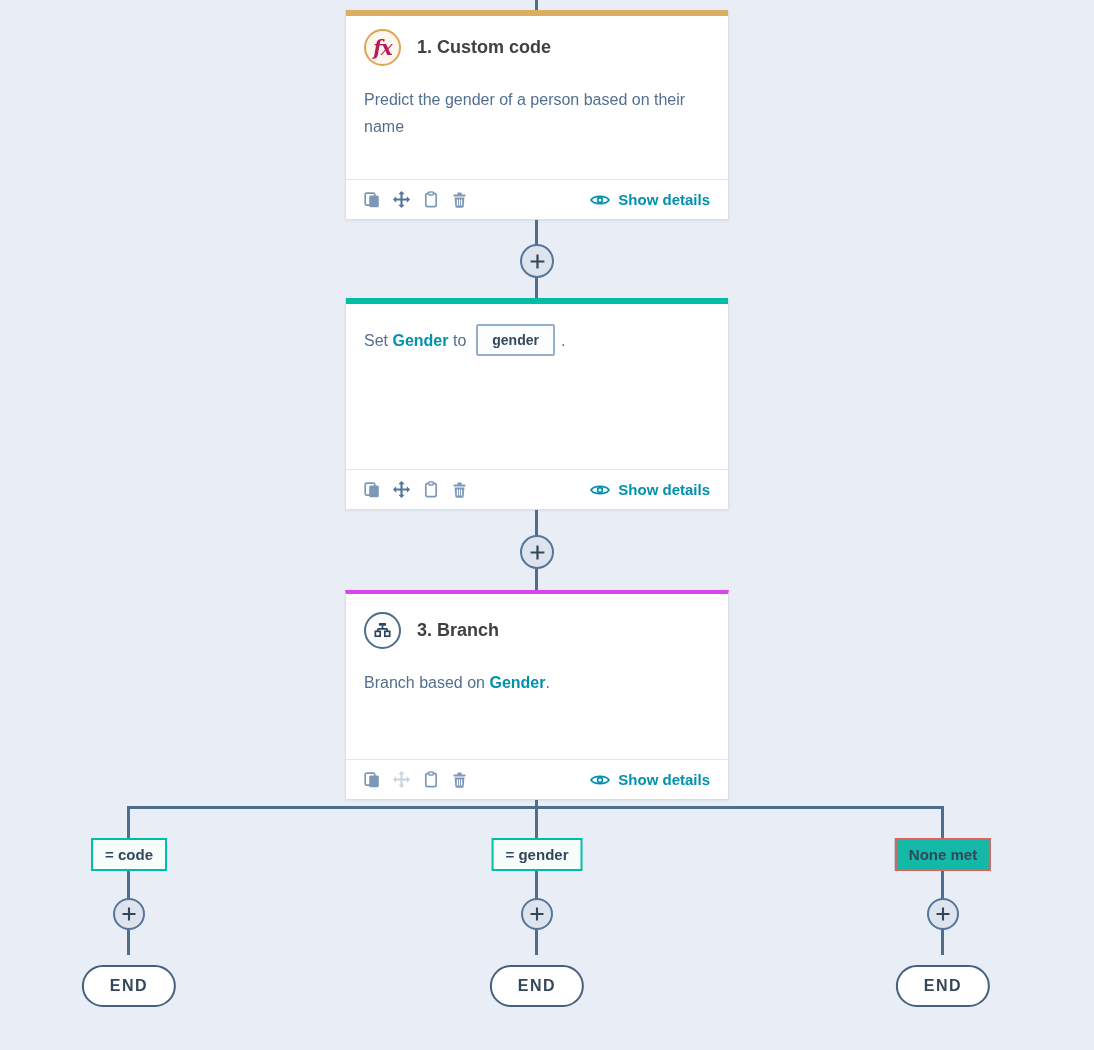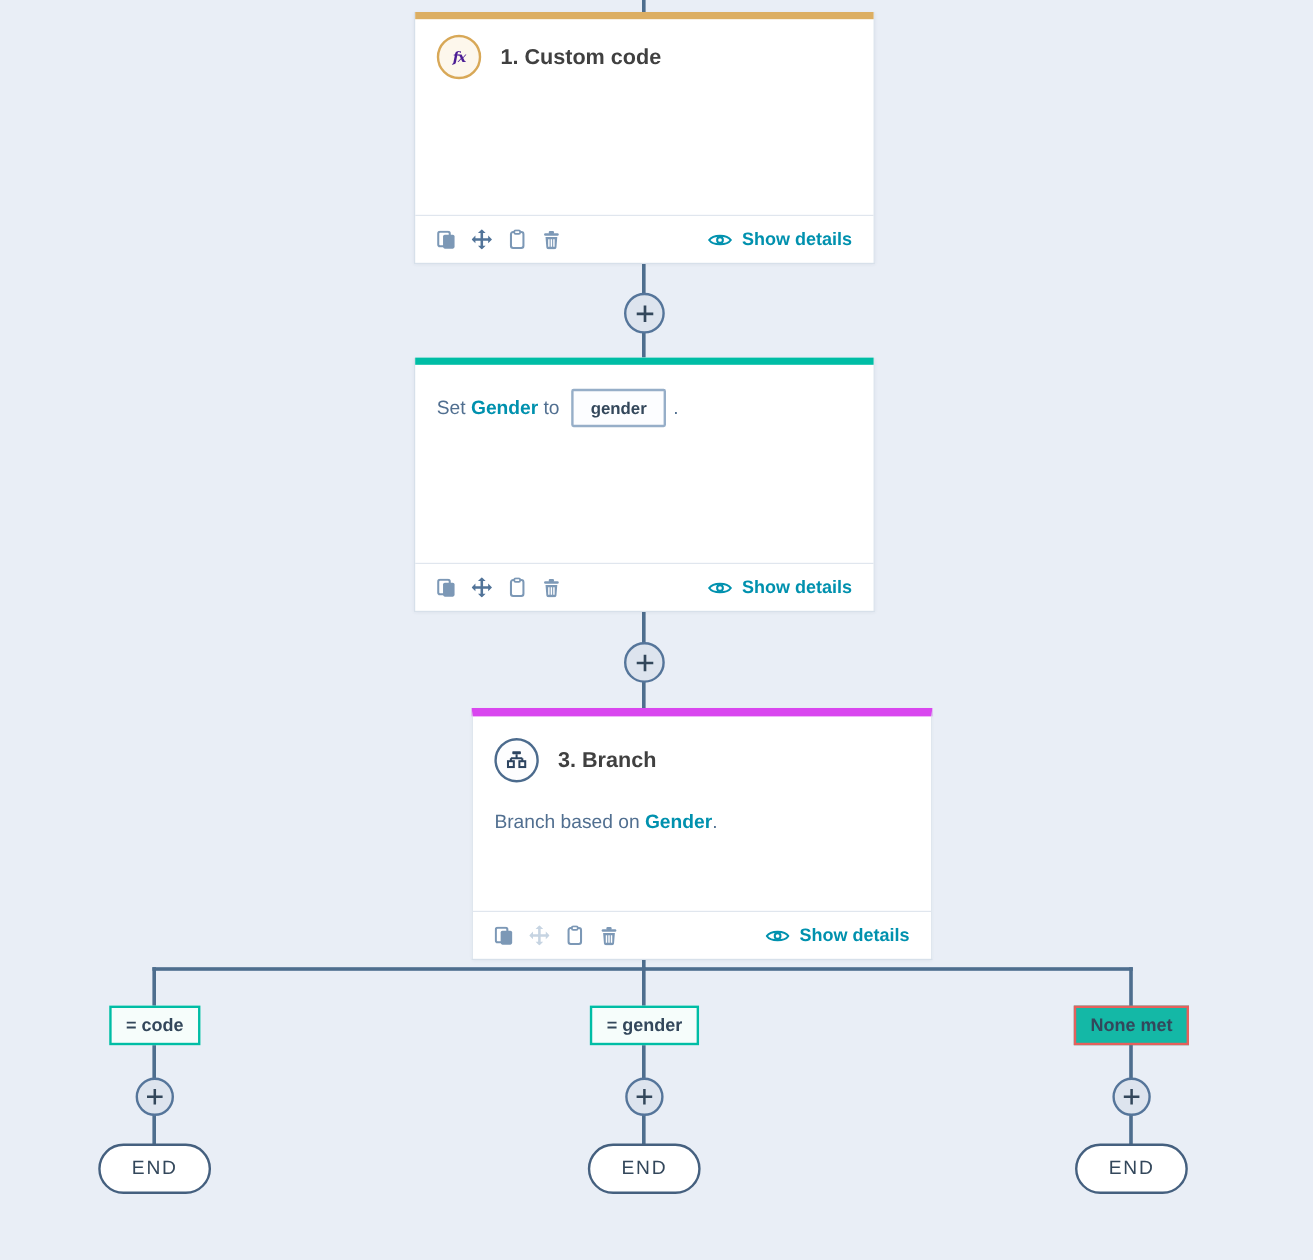--- a/index.html
+++ b/index.html
@@ -22,30 +22,30 @@
     z-index:2; cursor:pointer; padding:0;
   }
   .plus.small { width:32px; height:32px; }
 
   
   .card {
     position:absolute; left:345px; width:384px; background:#ffffff;
     border:1px solid #d7e0ea; border-top:none; z-index:1;
     box-shadow:0 1px 3px rgba(45,62,80,0.07);
   }
-  .card.no-accent { border-top:7px solid #d946ef;margin-left:48px; }
+  .card.no-accent { border-top:4px solid #d946ef; }
   .accent { height:6px; width:100%; }
   .card-head { display:flex; align-items:center; gap:16px; padding:13px 18px 0 18px; }
   .icon-circle {
     width:37px; height:37px; border-radius:50%; flex:0 0 auto;
     display:flex; align-items:center; justify-content:center;
   }
   .circle-fx { border:2.5px solid #d8a857; background:#fdf7ec; }
   .fx-glyph { font-family:"DejaVu Serif", serif; font-style:italic; font-weight:bold;
-              font-size:12px; color:#4c1d95; letter-spacing:-1px; }
+              font-size:20px; color:#be185d; letter-spacing:-1px; }
   .circle-contacts { border:2.5px solid #00bda5; background:#d3f5ec; }
   .circle-sitemap { border:2.5px solid #4c6b8d; background:#fdfdfe; }
   .card-title { font-size:18px; font-weight:bold; color:#404040; }
   .card-body {
     padding:20px 18px 0 18px; font-size:16px; color:#516f90; line-height:27px;
   }
   .inline-body { display:flex; align-items:center; flex-wrap:wrap; }
   .prop-link { color:#0091ae; font-weight:bold; text-decoration:none; cursor:pointer; }
   .token {
     display:inline-block; border:2px solid #96aec8; background:#fcfdff;
@@ -76,21 +76,21 @@
     padding:6px 12px; border:2px solid; white-space:nowrap;
   }
   .branch-label.match { border-color:#00bda5; background:#f6fdfb; }
   .branch-label.none  { border-color:#e5605c; background:#14b8a6; }
 
   
   .end-pill {
     position:absolute; transform:translateX(-50%); z-index:2;
     background:#ffffff; border:2px solid #45607f; border-radius:21px;
     height:42px; display:flex; align-items:center; padding:0 26px;
-    font-size:16px; font-weight:normal; letter-spacing:1.5px; color:#33475b;
+    font-size:16px; font-weight:bold; letter-spacing:1.5px; color:#33475b;margin-top:12px;
   }
 </style>
 </head>
 <body>
 
 <div class="canvas">
 
   <div class="vline" style="left:535px;top:0;height:10px"></div>
   <div class="vline" style="left:535px;top:220px;height:78px"></div>
   <div class="vline" style="left:535px;top:510px;height:80px"></div>
@@ -102,20 +102,21 @@
   <div class="vline" style="left:941px;top:806px;height:149px"></div>
 
   <section class="card" style="top:10px;height:210px">
     <div class="accent" style="background:#dcae62"></div>
     <div class="card-head">
       <div class="icon-circle circle-fx">
         <span class="fx-glyph">fx</span>
       </div>
       <h3 class="card-title">1. Custom code</h3>
     </div>
+    <p class="card-body">Predict the gender of a person based on their name</p>
     <div class="card-footer">
       <button class="icon-btn">
         <svg width="16" height="16" viewBox="0 0 16 16">
             <rect x="1.2" y="1.2" width="9.6" height="12" rx="1.5" fill="none" stroke="currentColor" stroke-width="1.7"></rect>
             <rect x="5.2" y="3.6" width="9.6" height="11.6" rx="1.5" fill="currentColor"></rect>
           </svg>
       </button>
       <button class="icon-btn move">
         <svg width="17" height="17" viewBox="0 0 16 16">
             <path d="M8 0 11 3H9v4h4V5l3 3-3 3V9H9v4h2l-3 3-3-3h2V9H3v2L0 8l3-3v2h4V3H5L8 0z" fill="currentColor"></path>

